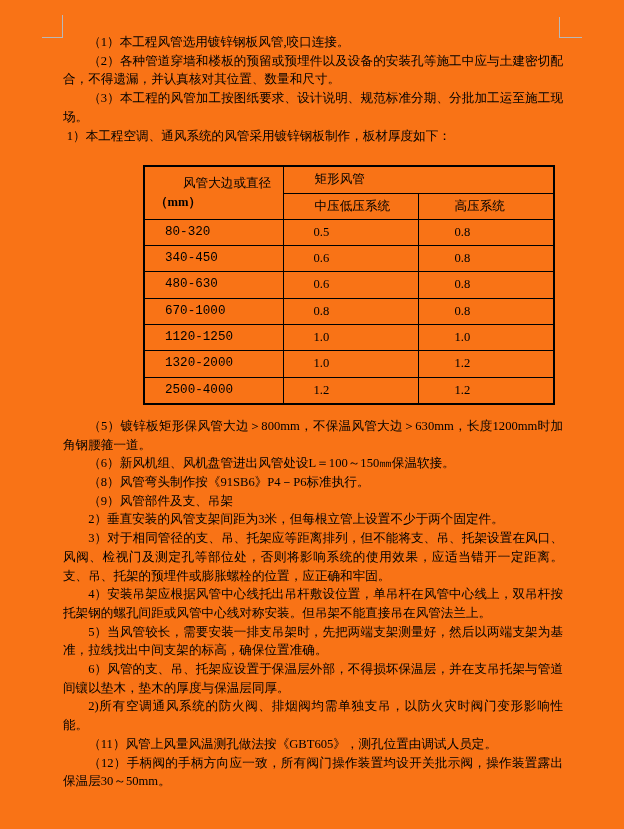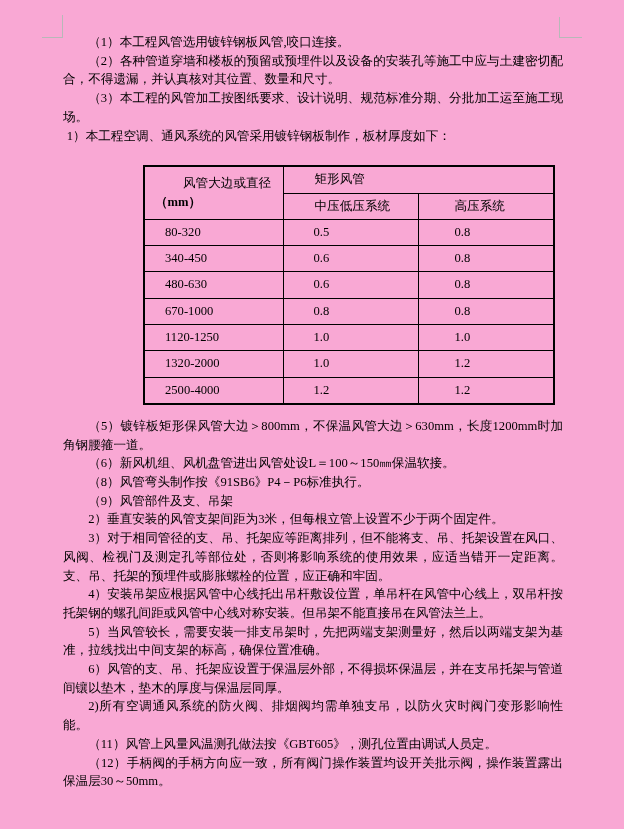--- a/index.html
+++ b/index.html
@@ -3,21 +3,21 @@
 <meta charset="utf-8">
 <style>
   * { margin: 0; padding: 0; box-sizing: border-box; }
   html, body { width: 624px; height: 829px; background: #ffffff; }
   body { position: relative; overflow: hidden; }
 
   .page {
     position: absolute;
     left: 0; top: 0;
     width: 624px; height: 829px;
-    background: #f9a8d4;
+    background: #f97316;
     font-family: "Liberation Serif", "DejaVu Serif", serif;
     color: #000000;
   }
 
   
   .corner-mark { position: absolute; }
   .corner-mark.tl {
     left: 42px; top: 15px; width: 21px; height: 23px;
     border-right: 1px solid #b8b8b8;
     border-bottom: 1px solid #b8b8b8;
@@ -60,21 +60,21 @@
     vertical-align: middle;
     overflow: hidden;
     white-space: nowrap;
     text-indent: 0;
   }
   .hdr-size-line1 { display: block; padding-left: 35px; }
   .hdr-size-line2 { display: block; padding-left: 7px; font-weight: bold; }
   .cell-group { padding-left: 31px !important; margin-left: 16px; }
   .cell-sub1   { padding-left: 31px !important; }
   .cell-sub2   { padding-left: 36px !important; }
-  .cell-c1     { padding-left: 20px !important; }
+  .cell-c1     { padding-left: 20px !important; font-family: Liberation Mono, monospace; }
   .cell-c2     { padding-left: 30px !important; }
   .cell-c3     { padding-left: 36px !important; }
 </style>
 </head>
 <body>
 
 <div class="page">
 
   <div class="corner-mark tl"></div>
   <div class="corner-mark tr"></div>

